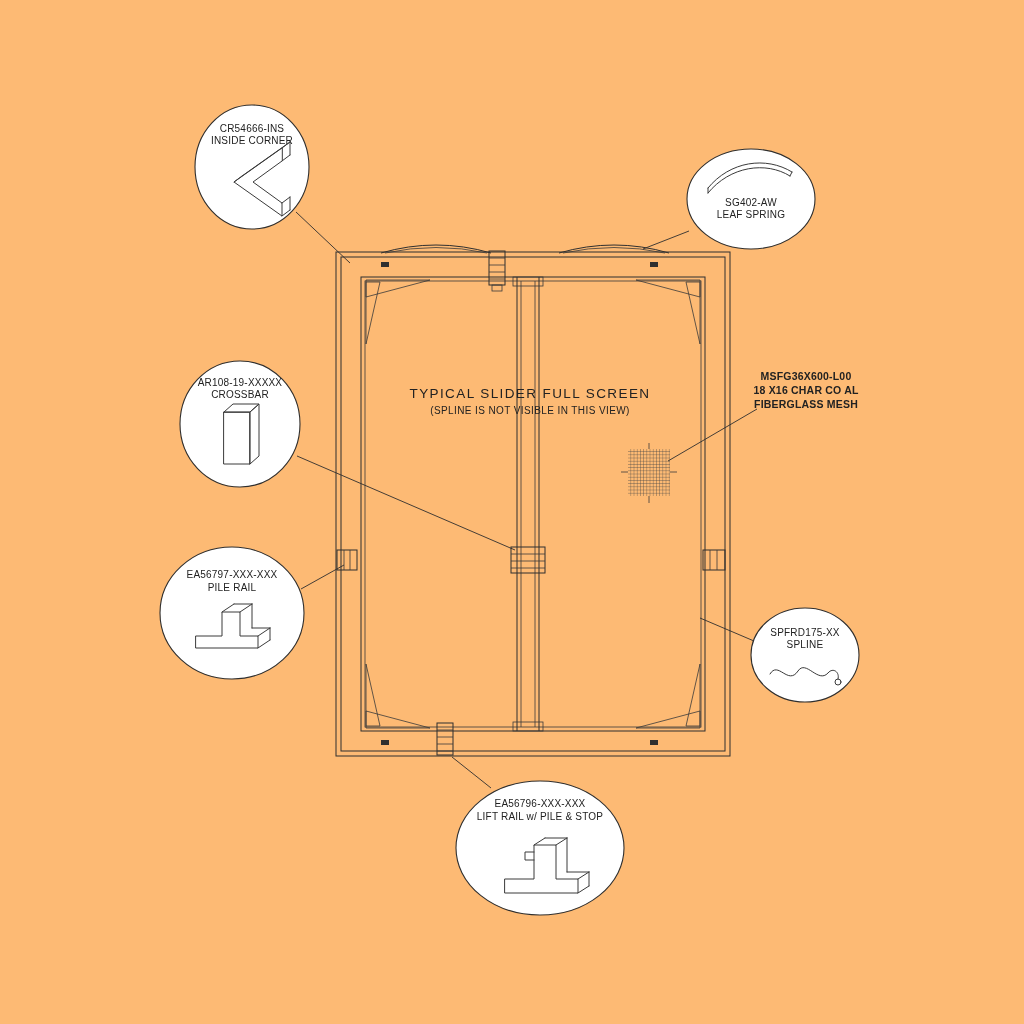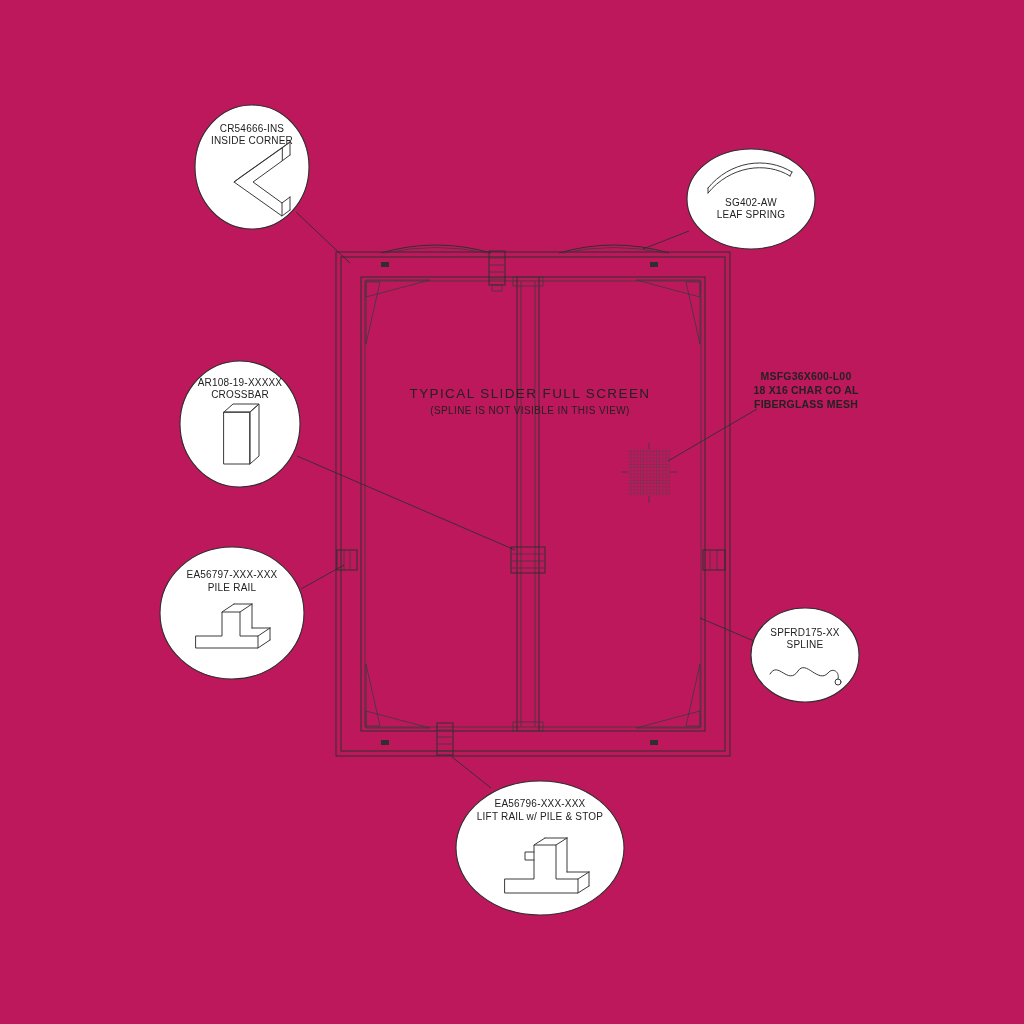--- a/index.html
+++ b/index.html
@@ -1,16 +1,16 @@
 <!DOCTYPE html>
 <html><head>
 <meta charset="utf-8">
 <style>
   html,body{margin:0;padding:0;background:#ffffff;}
-  .stage{position:relative;width:1024px;height:1024px;background:#be185d;overflow:hidden;
+  .stage{position:relative;width:1024px;height:1024px;background:#fdba74;overflow:hidden;
          font-family:"Liberation Sans",sans-serif;}
   svg{position:absolute;left:0;top:0;}
   svg text{fill:#222222;font-family:"Liberation Sans",sans-serif;}
   .callout-text{font-size:10px;letter-spacing:.2px;}
   .mesh-label{font-size:10.5px;font-weight:bold;letter-spacing:.2px;}
   .title{font-size:13.5px;letter-spacing:1.4px;}
   .subtitle{font-size:10px;letter-spacing:.4px;}
   .ln{stroke:#2f2f2f;fill:none;stroke-width:1;}
   .thin{stroke:#3a3a3a;fill:none;stroke-width:.8;}
   .leader{stroke:#2f2f2f;fill:none;stroke-width:.9;}

